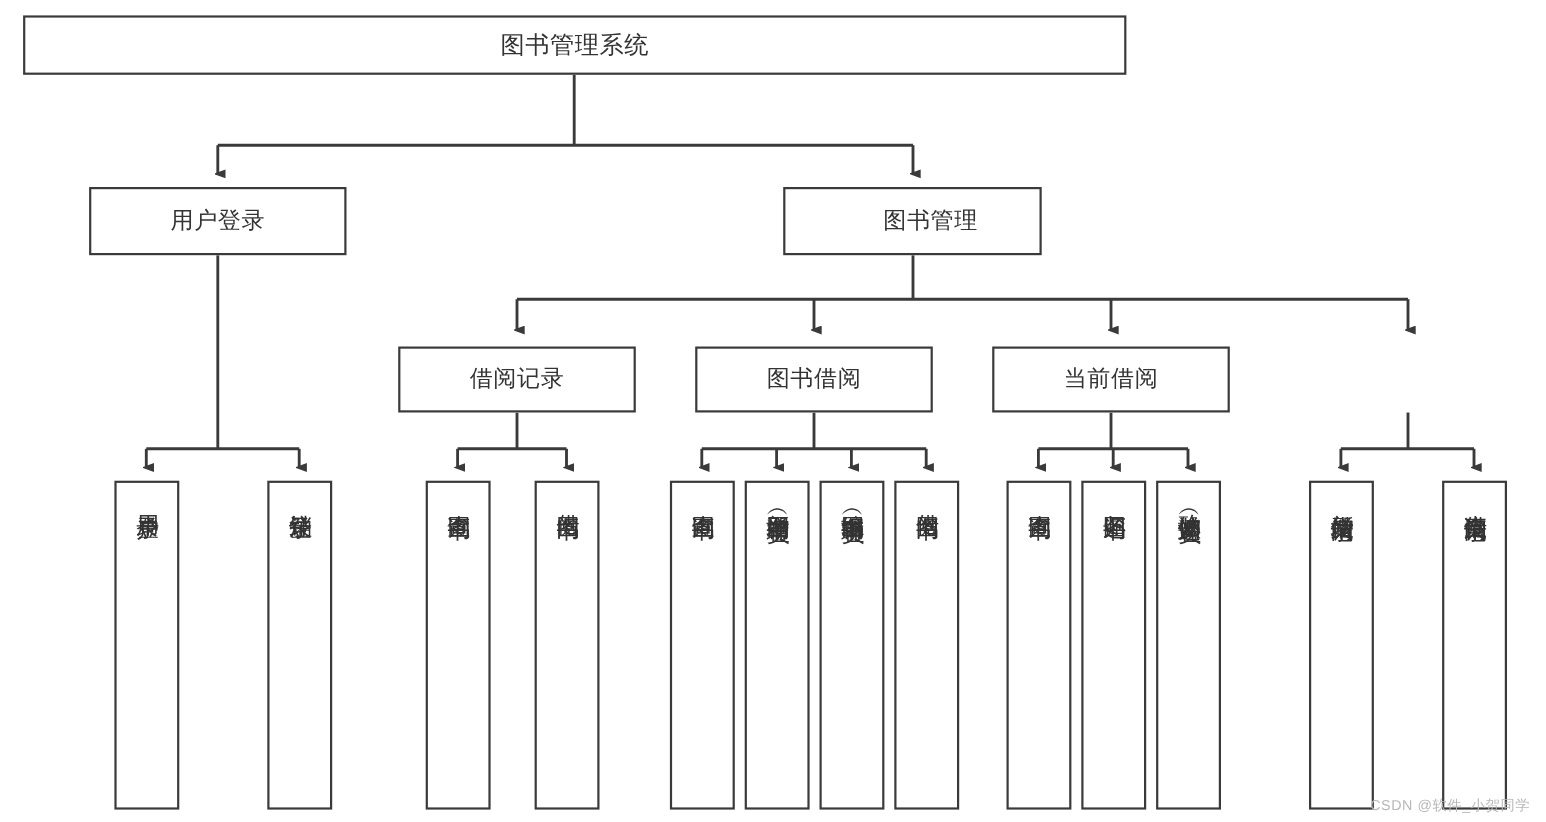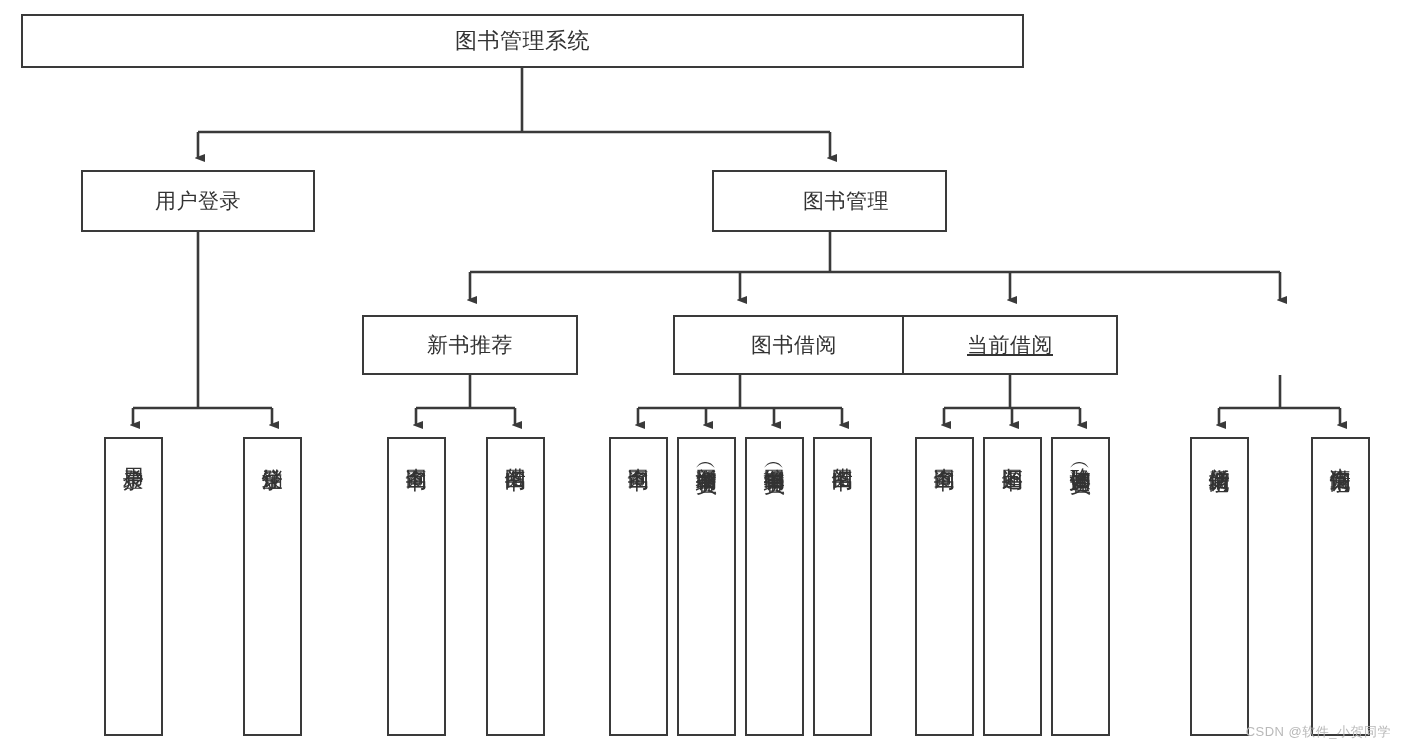--- a/index.html
+++ b/index.html
@@ -130,26 +130,26 @@
   </div>
 
   <div class="node horiz" style="left:81px; top:170px; width:234px; height:62px;">
     <span class="lbl">用户登录</span>
   </div>
   <div class="node horiz" style="left:712px; top:170px; width:235px; height:62px;padding-left:33px;">
     <span class="lbl">图书管理</span>
   </div>
 
   <div class="node horiz" style="left:362px; top:315px; width:216px; height:60px;">
-    <span class="lbl">新书推荐</span>
+    <span class="lbl">借阅记录</span>
   </div>
-  <div class="node horiz" style="left:632px; top:315px; width:242px; height:60px;margin-left:41px;">
+  <div class="node horiz" style="left:632px; top:315px; width:216px; height:60px;">
     <span class="lbl">图书借阅</span>
   </div>
-  <div class="node horiz" style="left:902px; top:315px; width:216px; height:60px;text-decoration:underline;">
+  <div class="node horiz" style="left:902px; top:315px; width:216px; height:60px;">
     <span class="lbl">当前借阅</span>
   </div>
 
   <div class="node vert" style="left:104px; top:437px; width:59px; height:299px;">
     <span class="lbl">用户登录</span>
   </div>
   <div class="node vert" style="left:243px; top:437px; width:59px; height:299px;">
     <span class="lbl">注销登录</span>
   </div>
 

